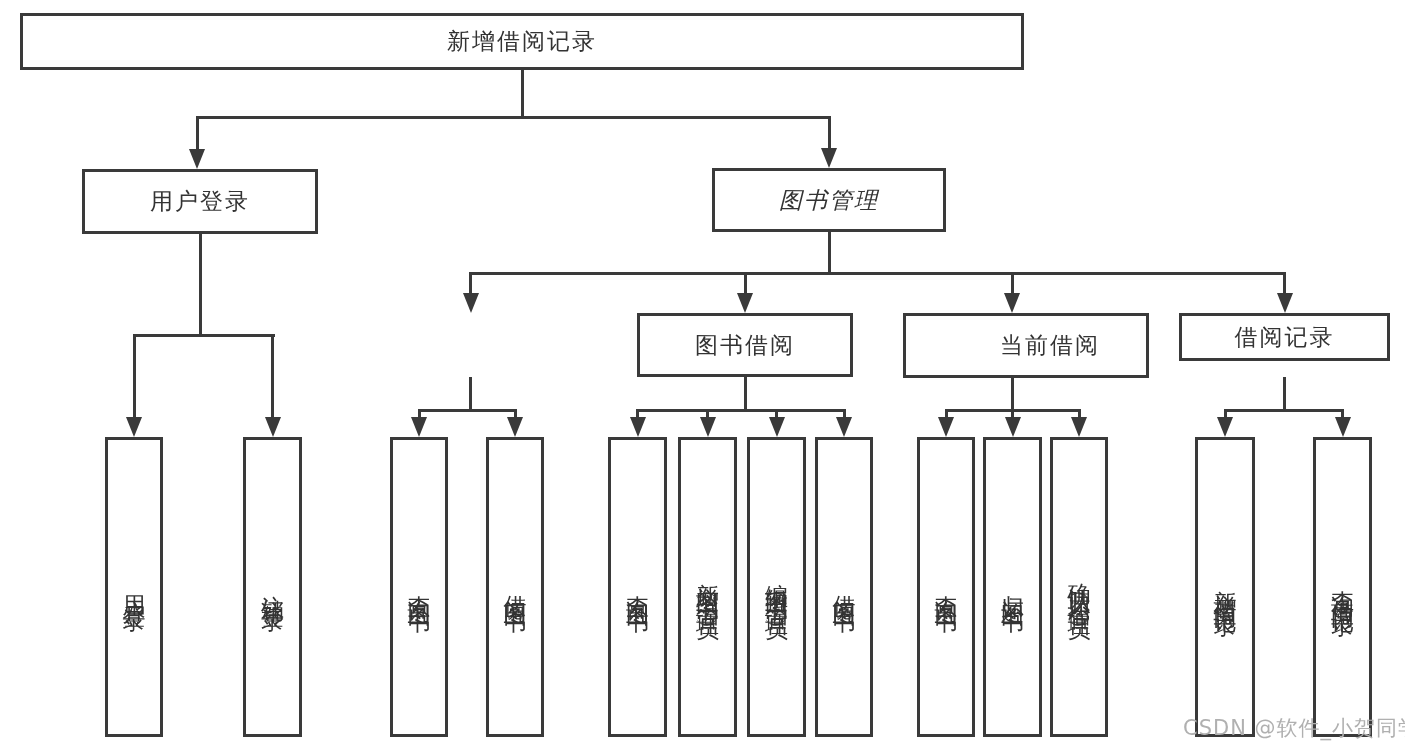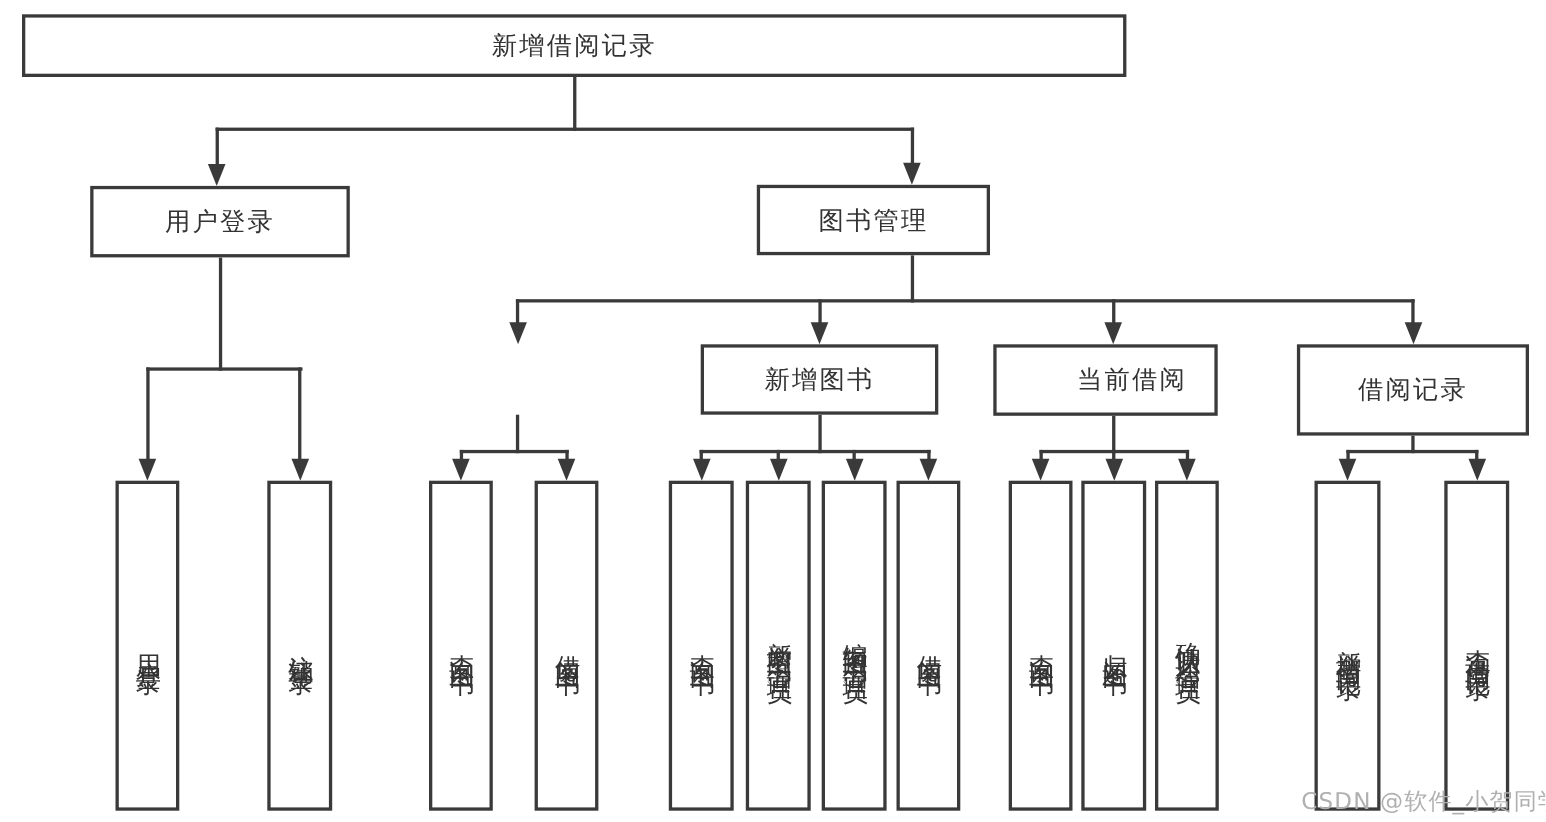--- a/index.html
+++ b/index.html
@@ -126,25 +126,25 @@
     <div class="hline" style="left:1223.5px;top:409px;width:120.5px;"></div>
     <div class="vline" style="left:1223.5px;top:409px;height:10px;"></div>
     <div class="tri" style="left:1217px;top:417px;"></div>
     <div class="vline" style="left:1341px;top:409px;height:10px;"></div>
     <div class="tri" style="left:1334.5px;top:417px;"></div>
   </div>
 
   <div class="box" style="left:20px;top:13px;width:1004px;height:57px;">新增借阅记录</div>
 
   <div class="box" style="left:82px;top:169px;width:236px;height:65px;">用户登录</div>
-  <div class="box" style="left:688px;top:168px;width:212px;height:64px;">图书管理</div>
+  <div class="box" style="left:712px;top:168px;width:234px;height:64px;font-style:italic;">图书管理</div>
 
-  <div class="box" style="left:637px;top:313px;width:216px;height:64px;">新增图书</div>
-  <div class="box" style="left:903px;top:313px;width:204px;height:65px;padding-left:48px;">当前借阅</div>
-  <div class="box" style="left:1179px;top:313px;width:211px;height:83px;">借阅记录</div>
+  <div class="box" style="left:637px;top:313px;width:216px;height:64px;">图书借阅</div>
+  <div class="box" style="left:903px;top:313px;width:246px;height:65px;padding-left:48px;">当前借阅</div>
+  <div class="box" style="left:1179px;top:313px;width:211px;height:48px;">借阅记录</div>
 
   <div class="box vbox" style="left:105px;top:437px;width:58px;height:300px;">用户登录</div>
   <div class="box vbox" style="left:243px;top:437px;width:59px;height:300px;">注销登录</div>
 
   <div class="box vbox" style="left:390px;top:437px;width:58px;height:300px;">查询图书</div>
   <div class="box vbox" style="left:486px;top:437px;width:58px;height:300px;">借阅图书</div>
 
   <div class="box vbox" style="left:608px;top:437px;width:59px;height:300px;">查询图书</div>
   <div class="box vbox" style="left:678px;top:437px;width:59px;height:300px;">新增图书（管理员）</div>
   <div class="box vbox" style="left:747px;top:437px;width:59px;height:300px;">编辑图书（管理员）</div>

